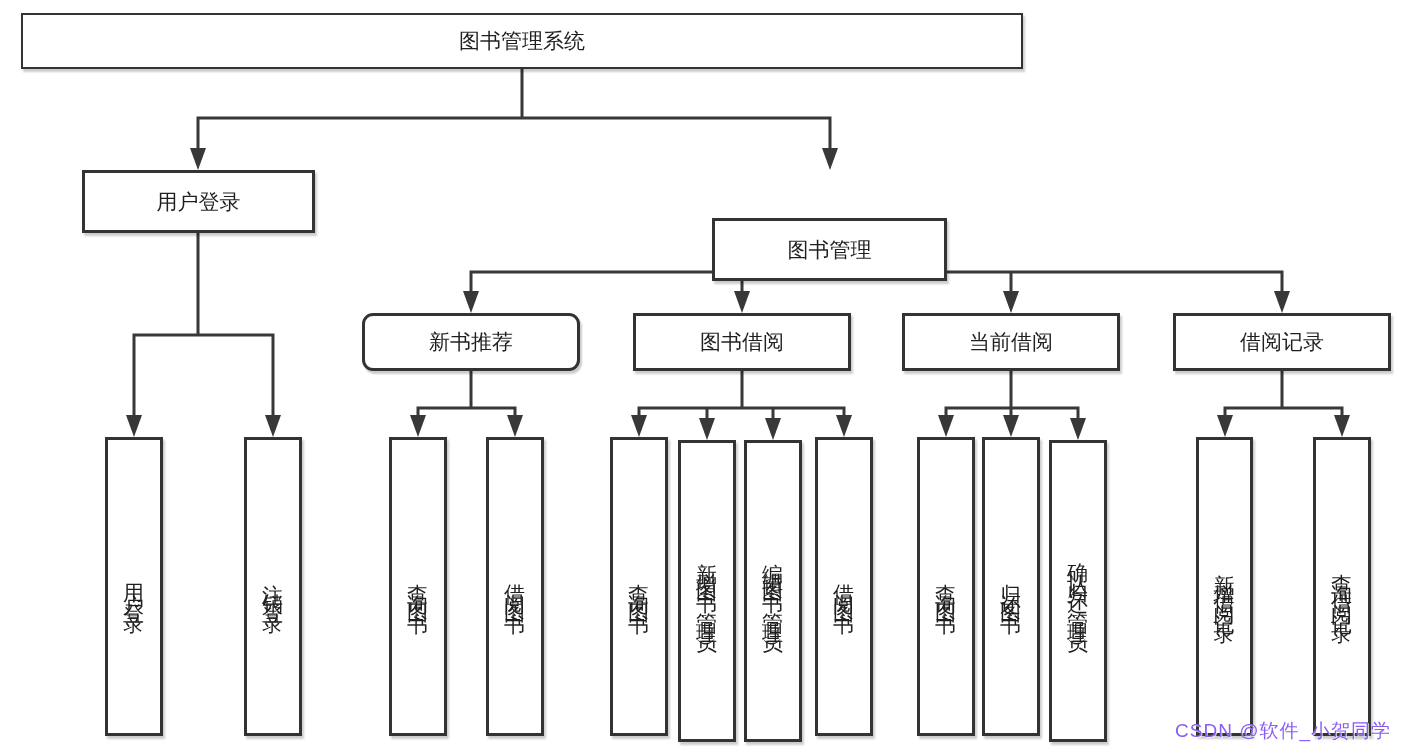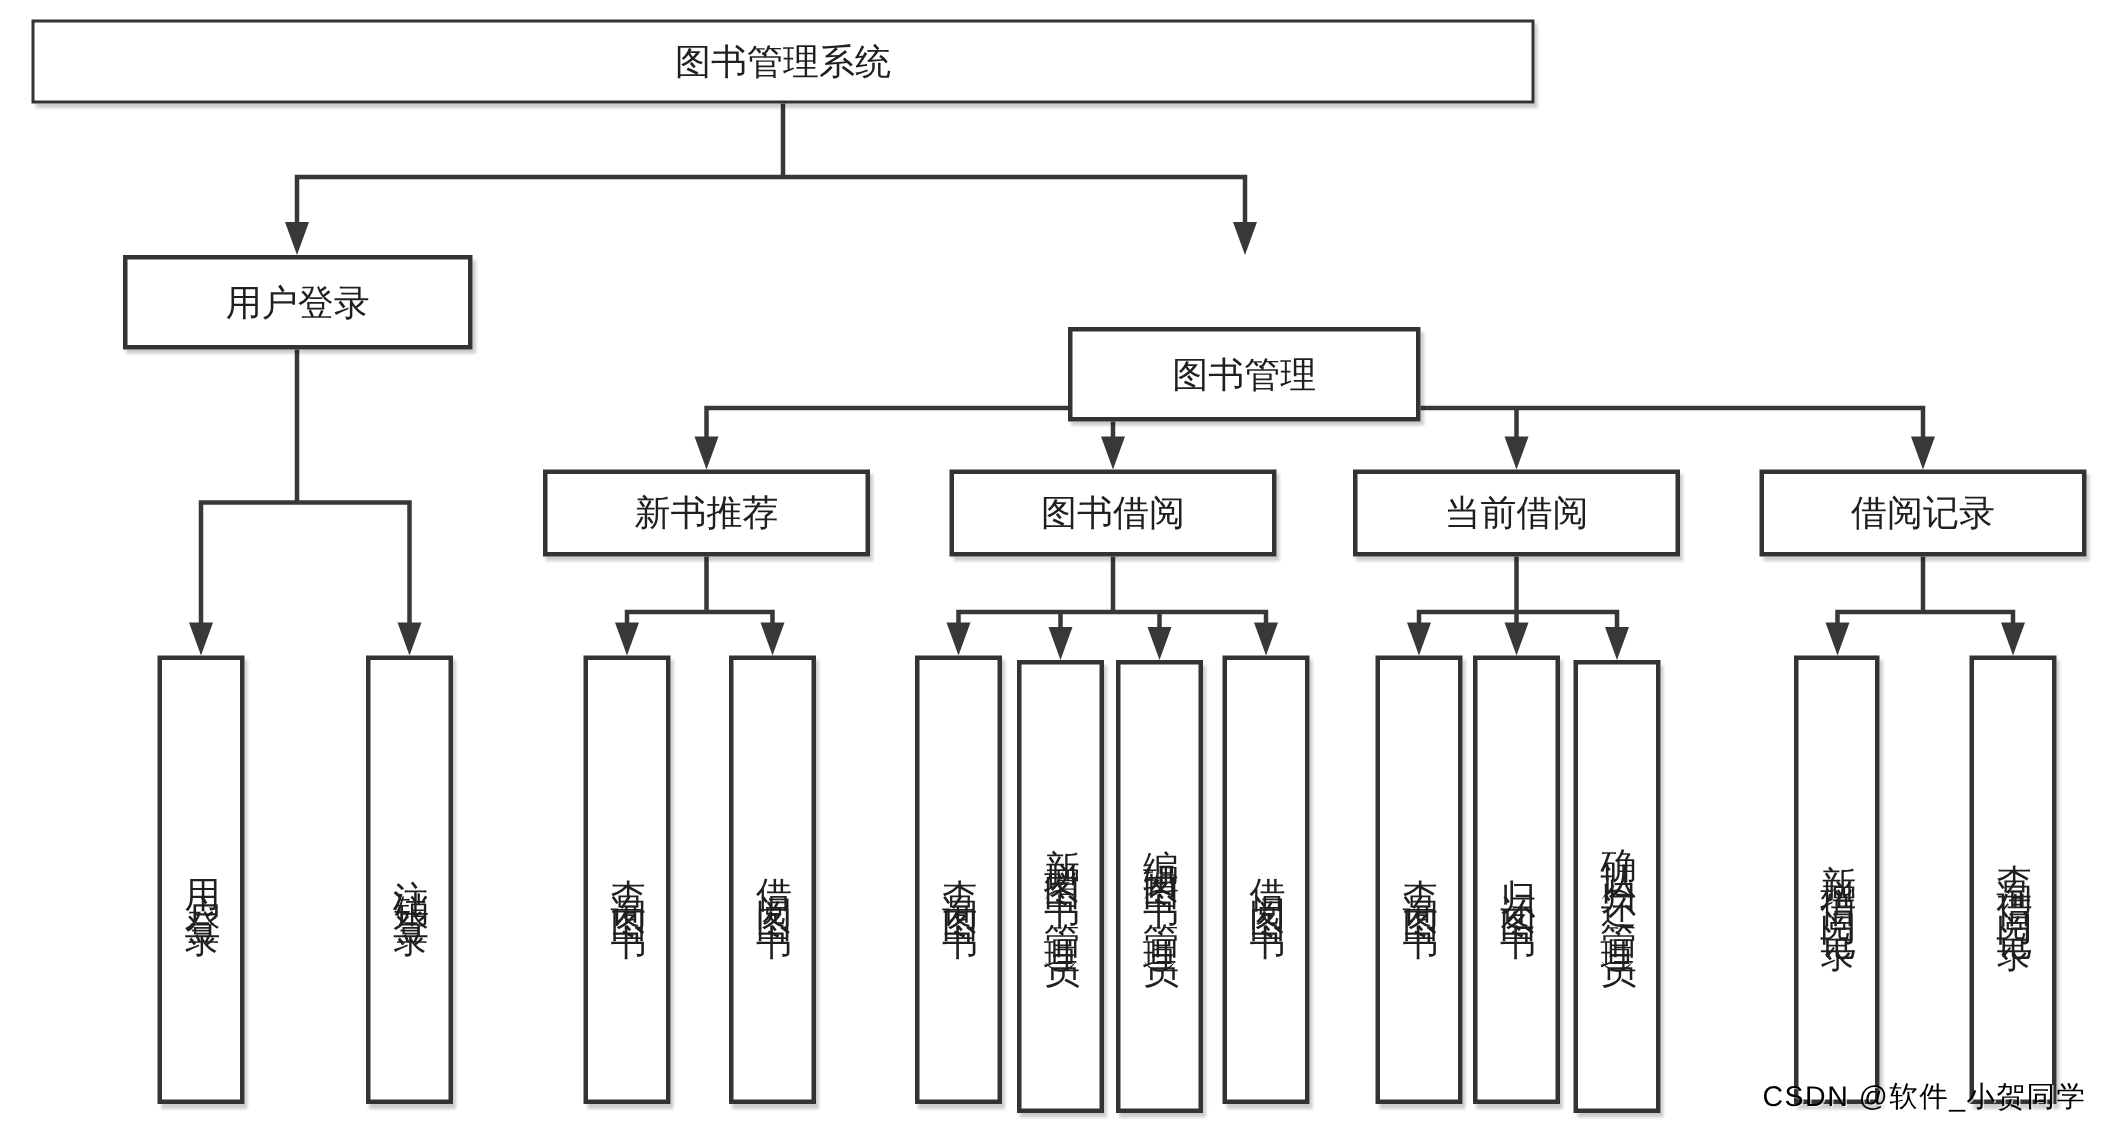--- a/index.html
+++ b/index.html
@@ -25,38 +25,38 @@
   .node {
     position: absolute;
     box-sizing: border-box;
     background: #ffffff;
     border: 3px solid #333333;
     box-shadow: 2px 3px 2px rgba(0,0,0,0.20);
     display: flex;
     align-items: center;
     justify-content: center;
     color: #1f1f1f;
-    font-size: 24px;
+    font-size: 21px;
     z-index: 2;
     text-align: center;
   }
   .node.root { border-width: 2px; }
   .vnode span {
     writing-mode: vertical-rl;
     text-orientation: mixed;
     letter-spacing: 10px;
     line-height: 1;
     white-space: nowrap;
   }
   #watermark {
     position: absolute;
     right: 14px;
     bottom: 3px;
     z-index: 5;
-    color: #000000;
+    color: #8b5cf6;
     font-size: 19px;
     letter-spacing: 1px;
     text-shadow: 1px 1px 0 rgba(255,255,255,0.7);
   }
   .stroke {
     fill: none;
     stroke: #383838;
     stroke-width: 3;
     stroke-linecap: square;
   }
@@ -107,21 +107,21 @@
     <span>图书管理系统</span>
   </div>
 
   <div class="node" style="left:82px; top:170px; width:233px; height:63px;">
     <span>用户登录</span>
   </div>
   <div class="node" style="left:712px; top:170px; width:235px; height:63px;margin-top:48px;">
     <span>图书管理</span>
   </div>
 
-  <div class="node" style="left:362px; top:313px; width:218px; height:58px;">
+  <div class="node" style="left:362px; top:313px; width:218px; height:58px;border-radius:11px;">
     <span>新书推荐</span>
   </div>
   <div class="node" style="left:633px; top:313px; width:218px; height:58px;">
     <span>图书借阅</span>
   </div>
   <div class="node" style="left:902px; top:313px; width:218px; height:58px;">
     <span>当前借阅</span>
   </div>
   <div class="node" style="left:1173px; top:313px; width:218px; height:58px;">
     <span>借阅记录</span>

